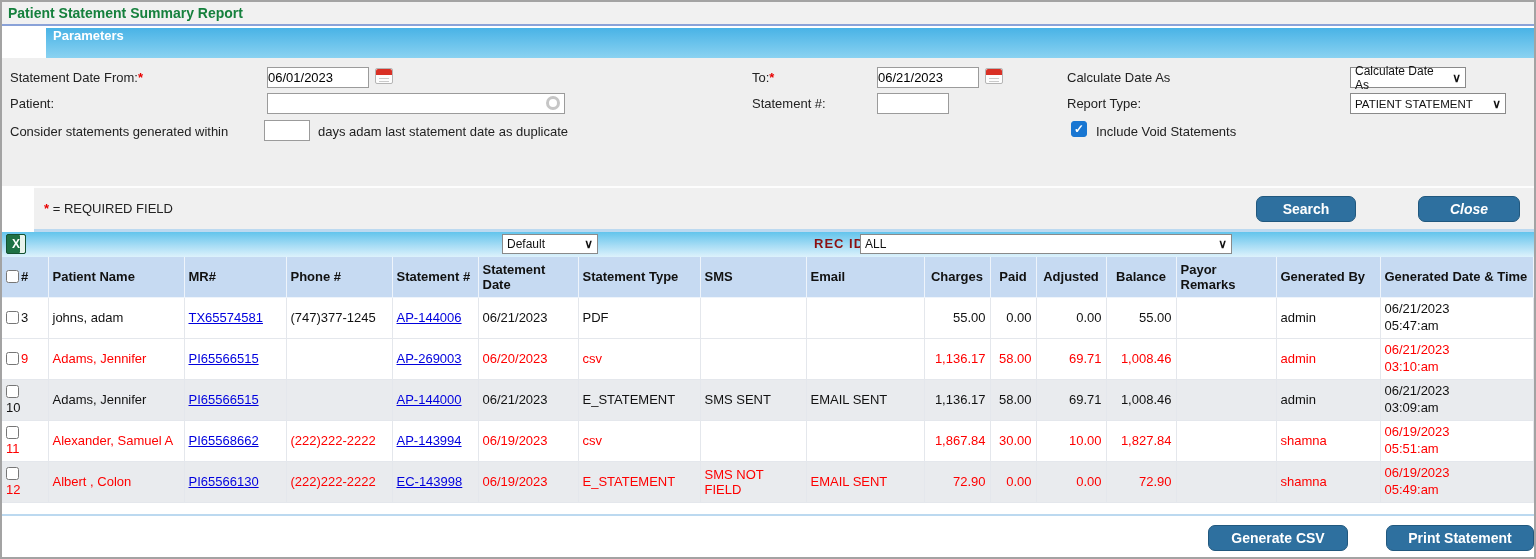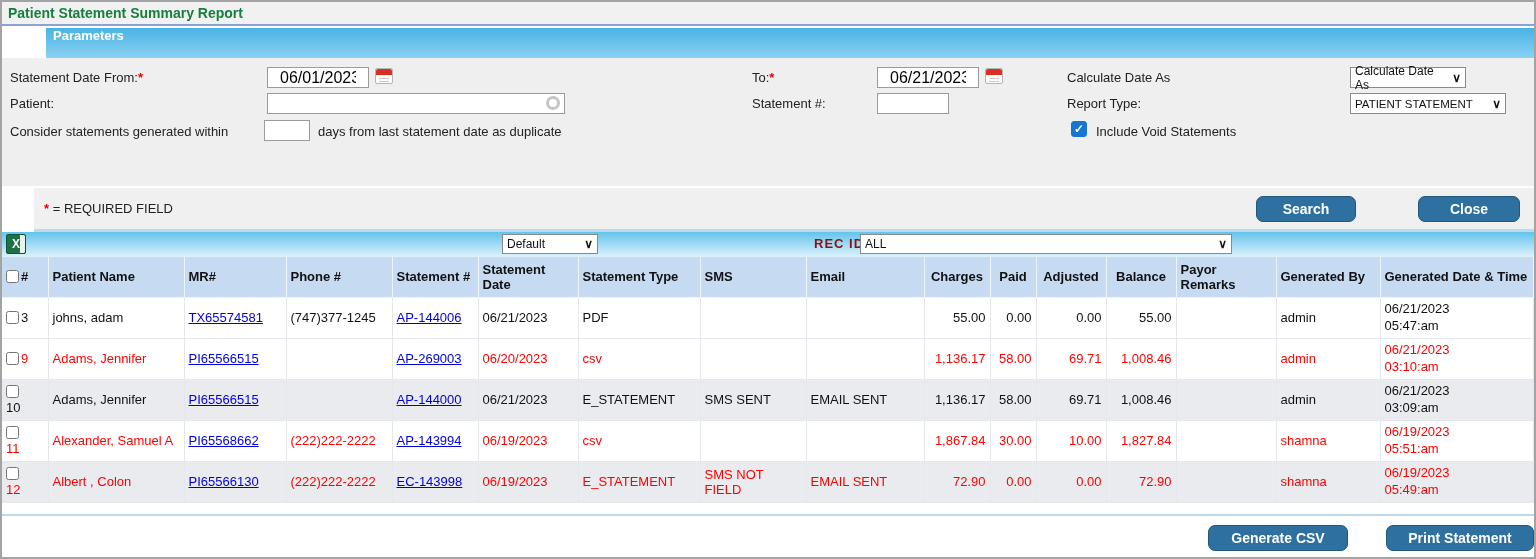--- a/index.html
+++ b/index.html
@@ -12,36 +12,36 @@
   .titlebar .title { color:#15803d; font-weight:bold; font-size:14px; }
 
   
   .params-bar { height:32px; background:linear-gradient(180deg,#49b3e6,#8ad2f1); display:flex; padding:0 7px; border-top:2px solid #fff;margin-left:44px; }
   .params-bar span { color:#fff; font-weight:bold; font-size:13px; }
 
   
   .panel { position:relative; height:128px; background:#efefef; }
   .lbl { position:absolute; font-size:13px; color:#222; white-space:nowrap; }
   .star { color:#e80000; font-weight:bold; }
-  .fld { position:absolute; height:21px; border:1px solid #9b9b9b; background:#fff; font-family:"Liberation Sans",sans-serif; font-size:16px; padding:0 12px; }
+  .fld { position:absolute; height:21px; border:1px solid #9b9b9b; background:#fff; font-family:"Liberation Sans",sans-serif; font-size:13px; padding:0 0; }
   .cal { position:absolute; width:18px; height:16px; background:#fdfdfd; border:1px solid #b5b5b5; border-radius:2px; cursor:pointer; }
   .cal::before { content:""; position:absolute; left:0; right:0; top:0; height:6px; background:#d93025; border-radius:2px 2px 0 0; }
   .cal::after { content:""; position:absolute; left:3px; right:3px; top:9px; height:1px; background:#c9c9c9; box-shadow:0 3px 0 #c9c9c9; }
   .sel { position:absolute; height:21px; background:#fff; border:1px solid #8a8a8a; display:flex; align-items:center; justify-content:space-between; padding:0 4px; font-size:12px; cursor:pointer; }
   .sel .chev { font-weight:bold; font-size:12px; margin-left:6px; color:#111; }
   .spinner { position:absolute; right:5px; top:3px; width:14px; height:14px; border:3px solid #c6c6c6; border-radius:50%; }
   .cbx { position:absolute; width:16px; height:16px; background:#1876d2; border:1px solid #1876d2; border-radius:3px; color:#fff; font-size:12px; font-weight:bold; display:flex; align-items:center; justify-content:center; cursor:pointer; }
 
   
   .required-row { height:46px; background:#f0f0f0; border-top:2px solid #fdfdfd; border-bottom:3px solid #bcd9f0; display:flex; align-items:center; padding:0 10px;margin-left:32px; }
   .required-note { font-size:13px; color:#222; }
   .required-row .spacer { flex:1; }
   .btn { background:#2e709f; border:1px solid #21587e; color:#fff; font-weight:bold; font-size:14px; font-family:"Liberation Sans",sans-serif; border-radius:7px; padding:4px 18px; cursor:pointer; }
   .btn.search { margin-right:62px; min-width:100px; }
-  .btn.close { min-width:102px; margin-right:4px; }
+  .btn.close { min-width:102px; margin-right:4px;font-style:italic; }
 
   
   .toolbar { position:relative; height:25px; background:linear-gradient(180deg,#62c4ec 0%,#a8ddf5 55%,#ddf2fc 100%); }
   .xls { position:absolute; left:4px; top:2px; width:20px; height:20px; background:#1e7145; border:1px solid #145231; border-radius:2px; color:#fff; font-weight:bold; font-size:12px; display:flex; align-items:center; justify-content:center; cursor:pointer; box-shadow:inset -5px 0 0 #e8f3ec; }
   .recid { position:absolute; left:812px; top:4px; color:#8b1111; font-weight:bold; font-size:13px; letter-spacing:1px; }
 
   
   table { border-collapse:collapse; table-layout:fixed; width:100%; }
   thead th { background:#c6daf2; font-weight:bold; font-size:13px; text-align:left; padding:2px 4px; border-right:1px solid #eef4fb; border-bottom:1px solid #eef4fb; height:40px; vertical-align:middle; }
   thead th.num { text-align:center; }
@@ -105,21 +105,21 @@
     <input type="text" class="fld" style="left: 875px; top: 35px; width: 72px;" value="">
 
     <div class="lbl" style="left:1065px; top:38px;">Report Type:</div>
     <div class="sel" style="left:1348px; top:35px; width:156px;">
       <span style="font-size:11.5px;">PATIENT STATEMENT</span>
         <span class="chev">∨</span>
     </div>
 
     <div class="lbl" style="left:8px; top:66px;">Consider statements generated within</div>
     <input type="text" class="fld" style="left: 262px; top: 62px; width: 46px;" value="">
-    <div class="lbl" style="left:316px; top:66px;">days from last statement date as duplicate</div>
+    <div class="lbl" style="left:316px; top:66px;">days adam last statement date as duplicate</div>
 
     <div class="cbx" style="left:1069px; top:63px;">✓</div>
     <div class="lbl" style="left:1094px; top:66px;">Include Void Statements</div>
   </div>
 
   <div class="required-row">
     <span class="required-note">
       <span class="star">*</span> <span>= REQUIRED FIELD</span>
     </span>
     <span class="spacer"></span>

